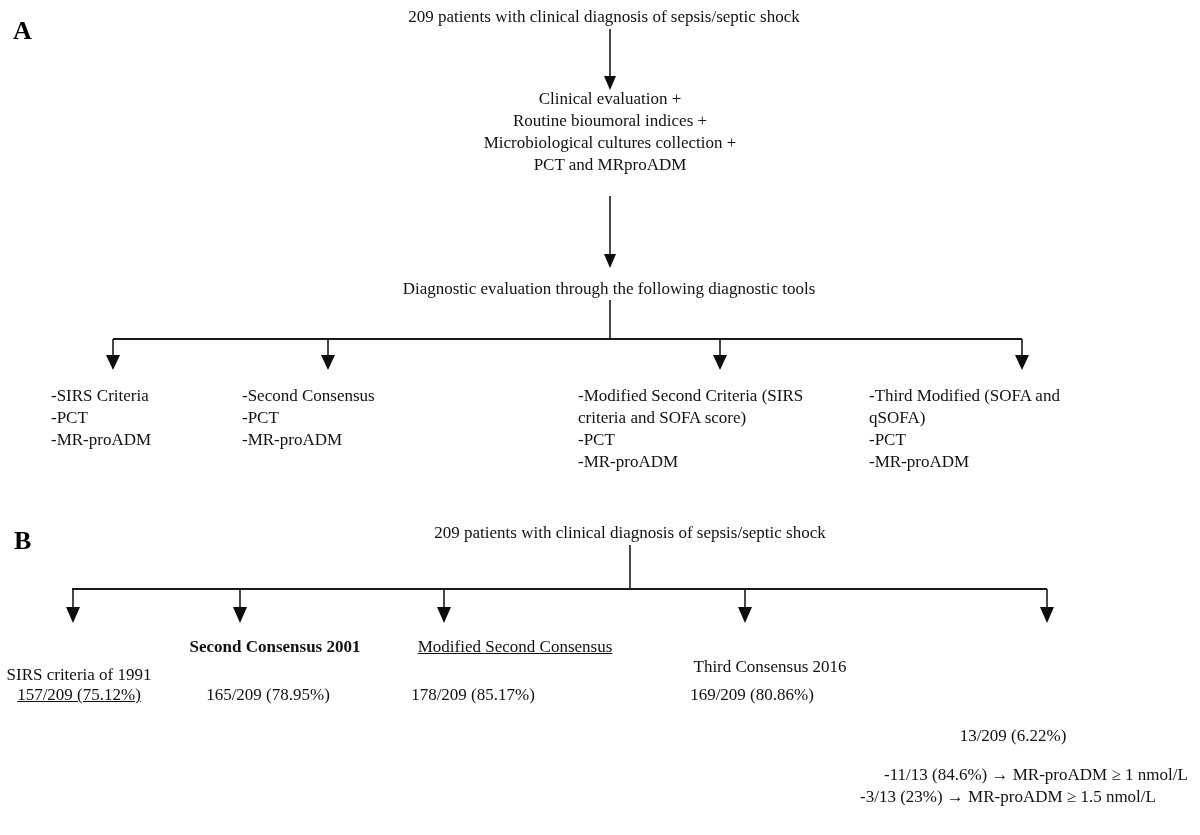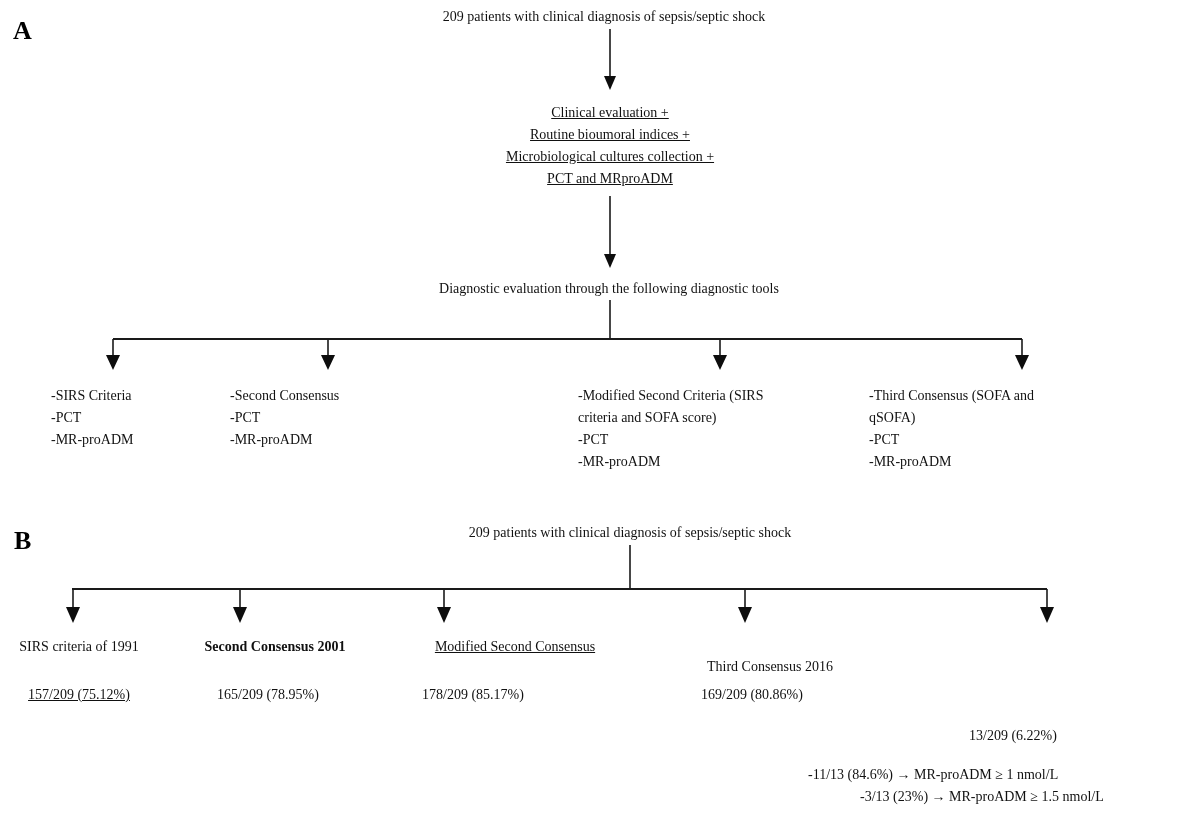--- a/index.html
+++ b/index.html
@@ -22,21 +22,21 @@
   .panel-letter {
     position: absolute;
     font-family: "Liberation Serif", "DejaVu Serif", serif;
     font-weight: bold;
     font-size: 26px;
     line-height: 1;
     color: #000;
   }
   .txt {
     position: absolute;
-    font-size: 14px;
+    font-size: 17px;
     line-height: 22px;
     color: #111;
     white-space: pre-line;
   }
   .txt.center {
     text-align: center;
     transform: translateX(-50%);
   }
   .txt.left {
     text-align: left;
@@ -129,59 +129,59 @@
     <g>
       <line class="line" x1="1047" y1="589" x2="1047" y2="610"></line>
       <polygon class="arrowhead" points="1047,623 1040,607 1054,607"></polygon>
     </g>
   </svg>
 
   <div class="panel-letter" style="left:13px; top:18px;">A</div>
 
   <div class="txt center nowrap" style="left:604px; top:6px;">209 patients with clinical diagnosis of sepsis/septic shock</div>
 
-  <div class="txt center" style="left:610px; top:102px;text-decoration:underline;">Clinical evaluation +
+  <div class="txt center" style="left:610px; top:88px;">Clinical evaluation +
 Routine bioumoral indices +
 Microbiological cultures collection +
 PCT and MRproADM</div>
 
   <div class="txt center nowrap" style="left:609px; top:278px;">Diagnostic evaluation through the following diagnostic tools</div>
 
   <div class="txt left" style="left:51px; top:385px; width:185px;">-SIRS Criteria
 -PCT
 -MR-proADM</div>
 
-  <div class="txt left" style="left:230px; top:385px; width:195px;">-Second Consensus
+  <div class="txt left" style="left:242px; top:385px; width:195px;">-Second Consensus
 -PCT
 -MR-proADM</div>
 
   <div class="txt left" style="left:578px; top:385px; width:290px;">-Modified Second Criteria (SIRS
 criteria and SOFA score)
 -PCT
 -MR-proADM</div>
 
-  <div class="txt left" style="left:869px; top:385px; width:300px;">-Third Consensus (SOFA and
+  <div class="txt left" style="left:869px; top:385px; width:300px;">-Third Modified (SOFA and
 qSOFA)
 -PCT
 -MR-proADM</div>
 
   <div class="panel-letter" style="left:14px; top:528px;">B</div>
 
   <div class="txt center nowrap" style="left:630px; top:522px;">209 patients with clinical diagnosis of sepsis/septic shock</div>
 
-  <div class="txt center nowrap" style="left:79px; top:636px;">SIRS criteria of 1991</div>
+  <div class="txt center nowrap" style="left:79px; top:664px;">SIRS criteria of 1991</div>
   <div class="txt center nowrap" style="left:79px; top:684px;text-decoration:underline;">157/209 (75.12%)</div>
 
   <div class="txt center nowrap semibold" style="left:275px; top:636px;">Second Consensus 2001</div>
   <div class="txt center nowrap" style="left:268px; top:684px;">165/209 (78.95%)</div>
 
   <div class="txt center nowrap" style="left:515px; top:636px;text-decoration:underline;">Modified Second Consensus</div>
   <div class="txt center nowrap" style="left:473px; top:684px;">178/209 (85.17%)</div>
 
   <div class="txt center nowrap" style="left:770px; top:636px;margin-top:20px;">Third Consensus 2016</div>
   <div class="txt center nowrap" style="left:752px; top:684px;">169/209 (80.86%)</div>
 
   <div class="txt center nowrap" style="left:1013px; top:725px;">13/209 (6.22%)</div>
 
-  <div class="txt left nowrap" style="left:808px; top:764px;">-11/13 (84.6%) → MR-proADM ≥ 1 nmol/L</div>
+  <div class="txt left nowrap" style="left:884px; top:764px;">-11/13 (84.6%) → MR-proADM ≥ 1 nmol/L</div>
   <div class="txt left nowrap" style="left:860px; top:786px;">-3/13 (23%) → MR-proADM ≥ 1.5 nmol/L</div>
 
 </div>
 
 </body></html>

